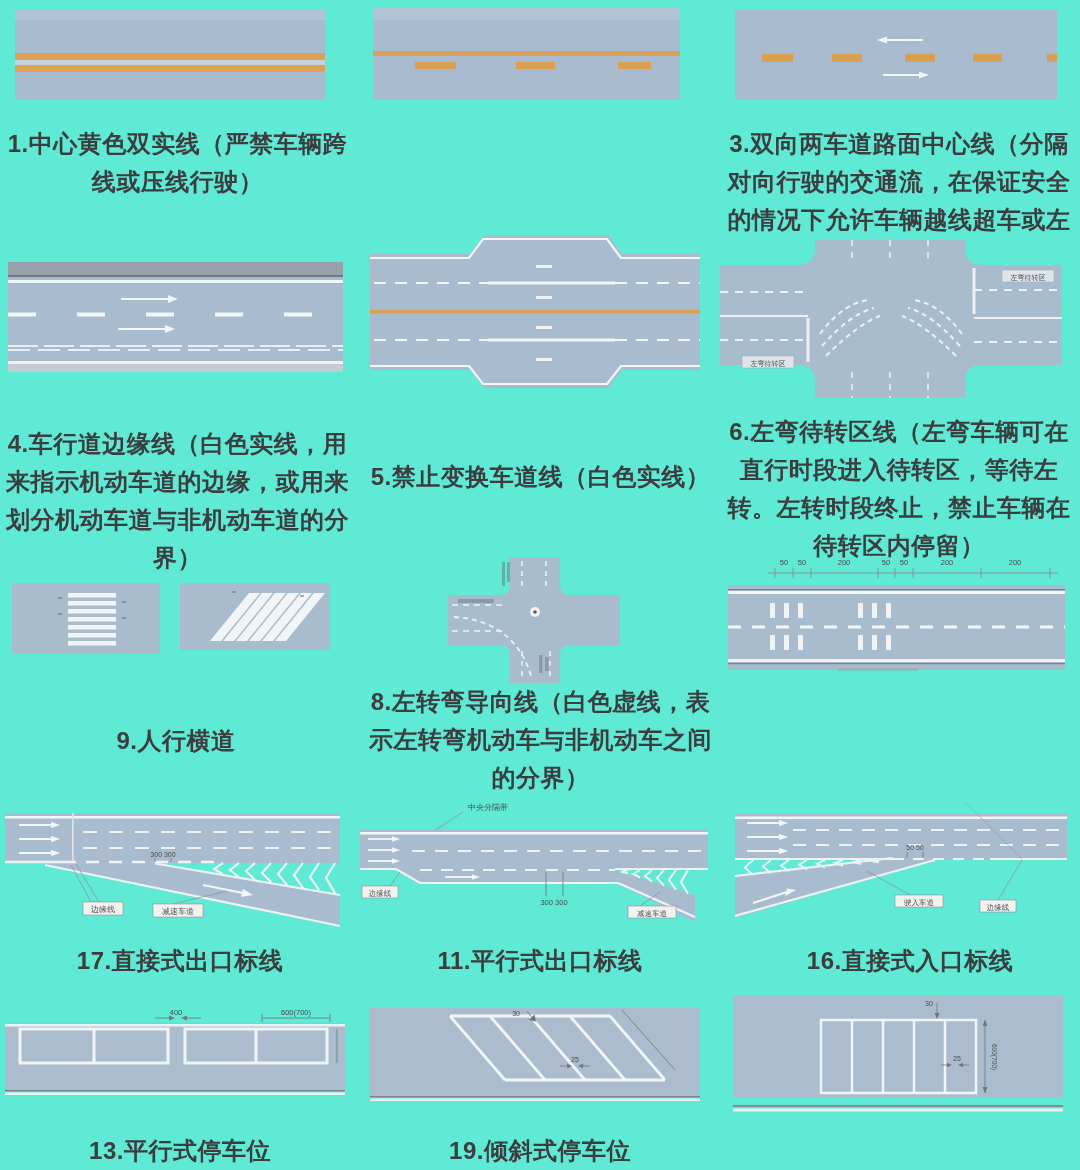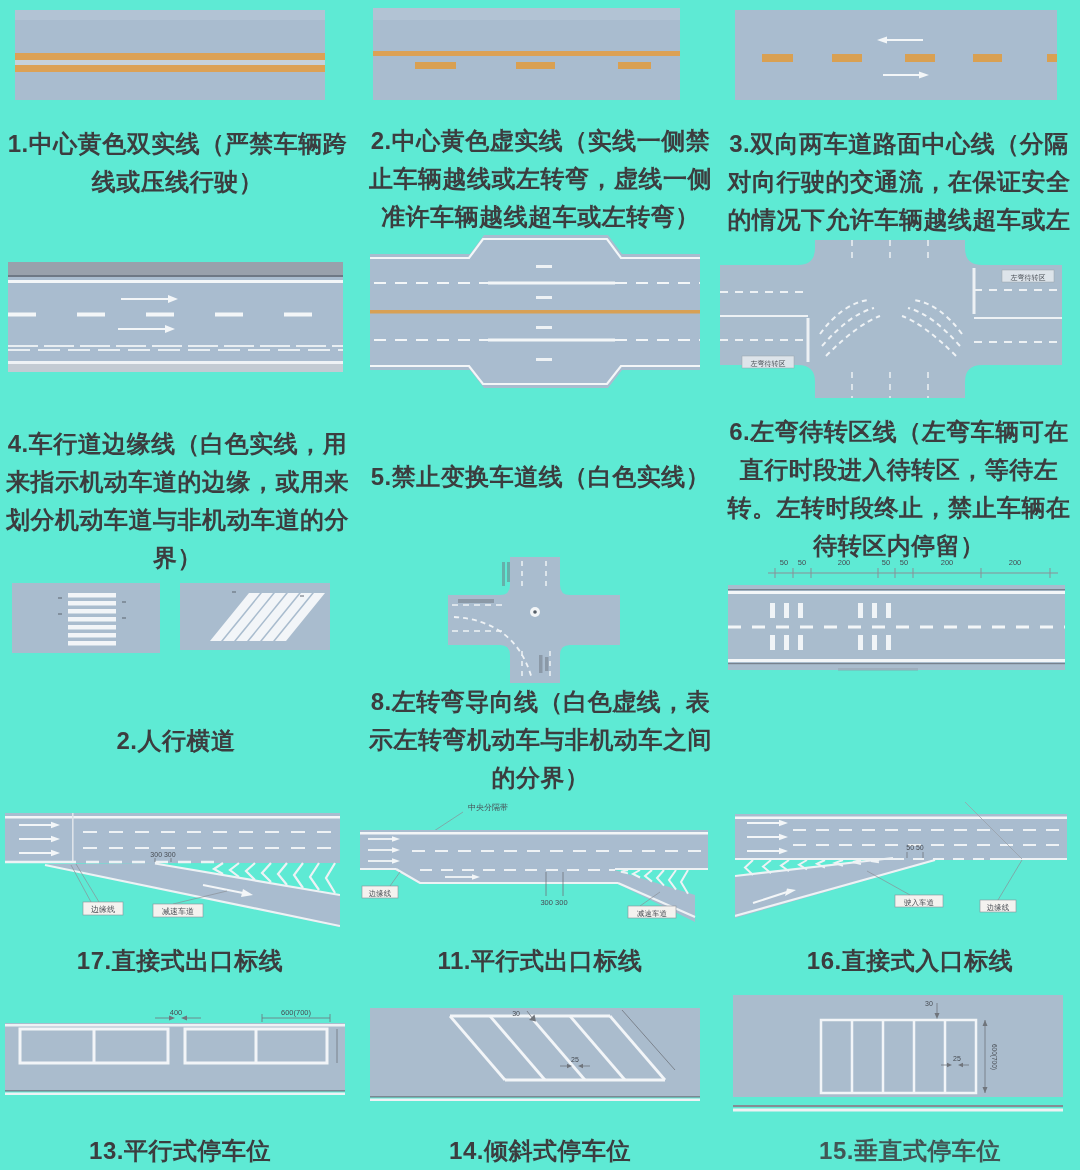--- a/index.html
+++ b/index.html
@@ -28,21 +28,20 @@
   <div class="cap" style="left:5px;top:125px;width:345px">1.中心黄色双实线（严禁车辆跨线或压线行驶）</div>
 
   <svg class="ill" style="left:373px;top:8px" width="307" height="92" viewBox="0 0 307 92">
     <rect x="0" y="0" width="307" height="92" fill="#a9bccf"></rect>
     <rect x="0" y="0" width="307" height="12" fill="#b2c3d4"></rect>
     <rect x="0" y="43" width="307" height="5" fill="#dca155"></rect>
     <rect x="42" y="54" width="41" height="7" fill="#d9a052"></rect>
     <rect x="143" y="54" width="39" height="7" fill="#d9a052"></rect>
     <rect x="245" y="54" width="33" height="7" fill="#d9a052"></rect>
   </svg>
-  <div class="cap" style="left:363px;top:122px;width:355px">2.中心黄色虚实线（实线一侧禁止车辆越线或左转弯，虚线一侧准许车辆越线超车或左转弯）</div>
 
   <svg class="ill" style="left:735px;top:10px" width="322" height="90" viewBox="0 0 322 90">
     <rect x="0" y="0" width="322" height="90" fill="#a9bccf"></rect>
     <g>
       <rect x="27" y="44" width="31" height="8" fill="#d9a052"></rect>
       <rect x="97" y="44" width="30" height="8" fill="#d9a052"></rect>
       <rect x="170" y="44" width="30" height="8" fill="#d9a052"></rect>
       <rect x="238" y="44" width="29" height="8" fill="#d9a052"></rect>
       <rect x="312" y="44" width="10" height="8" fill="#d9a052"></rect>
     </g>
@@ -157,21 +156,21 @@
       <polygon points="56,58 95,10 106,10 67,58"></polygon>
       <polygon points="69,58 108,10 119,10 80,58"></polygon>
       <polygon points="82,58 121,10 132,10 93,58"></polygon>
       <polygon points="95,58 134,10 145,10 106,58"></polygon>
     </g>
     <g fill="#5d6670" opacity="0.5">
       <rect x="52" y="8" width="4" height="2"></rect>
         <rect x="120" y="12" width="4" height="2"></rect>
     </g>
   </svg>
-  <div class="cap" style="left:0px;top:722px;width:352px">2.人行横道</div>
+  <div class="cap" style="left:0px;top:722px;width:352px">9.人行横道</div>
 
   <svg class="ill" style="left:448px;top:557px" width="172" height="126" viewBox="0 0 172 126">
     <path d="M0,38 H52 Q62,38 62,28 V0 H112 V28 Q112,38 122,38 H172 V88 H122 Q112,88 112,98 V126 H62 V98 Q62,88 52,88 H0 Z" fill="#a9bcce"></path>
     <circle cx="87" cy="55" r="5" fill="#f2f5f7"></circle>
     <circle cx="87" cy="55" r="1.8" fill="#555e67"></circle>
     <path d="M6,60 Q68,64 84,122" fill="none" stroke="#eef2f5" stroke-width="1.8" stroke-dasharray="5 4"></path>
     <line x1="4" y1="48" x2="56" y2="48" stroke="#eef2f5" stroke-width="1.5" stroke-dasharray="6 5"></line>
     <line x1="4" y1="74" x2="56" y2="74" stroke="#eef2f5" stroke-width="1.5" stroke-dasharray="6 5"></line>
     <line x1="74" y1="4" x2="74" y2="32" stroke="#eef2f5" stroke-width="1.5" stroke-dasharray="5 5"></line>
     <line x1="98" y1="4" x2="98" y2="32" stroke="#eef2f5" stroke-width="1.5" stroke-dasharray="5 5"></line>
@@ -426,21 +425,21 @@
     <g>
       <text x="205" y="54" font-size="7" text-anchor="middle">25</text>
       <line x1="190" y1="58" x2="197" y2="58" stroke="#70757c" stroke-width="0.8"></line>
       <polygon points="197,55.8 202,58 197,60.2" fill="#70757c"></polygon>
       <line x1="220" y1="58" x2="213" y2="58" stroke="#70757c" stroke-width="0.8"></line>
       <polygon points="213,55.8 208,58 213,60.2" fill="#70757c"></polygon>
     </g>
     <rect x="0" y="88" width="330" height="1.5" fill="#7d8792"></rect>
     <rect x="0" y="90.5" width="330" height="2.5" fill="#eef2f5"></rect>
   </svg>
-  <div class="cap" style="left:390px;top:1132px;width:300px">14.倾斜式停车位</div>
+  <div class="cap" style="left:390px;top:1132px;width:300px">19.倾斜式停车位</div>
 
   <svg class="ill" style="left:733px;top:993px" width="330" height="125" viewBox="0 0 330 125">
     <rect x="0" y="2" width="330" height="102" fill="#aabccd"></rect>
     <g fill="none" stroke="#f2f5f8" stroke-width="2.5">
       <rect x="88" y="27" width="155" height="73"></rect>
       <line x1="119" y1="27" x2="119" y2="100"></line>
       <line x1="150" y1="27" x2="150" y2="100"></line>
       <line x1="181" y1="27" x2="181" y2="100"></line>
       <line x1="212" y1="27" x2="212" y2="100"></line>
     </g>
@@ -458,16 +457,15 @@
     <g>
       <text x="224" y="68" font-size="7" text-anchor="middle">25</text>
       <line x1="208" y1="72" x2="214" y2="72" stroke="#70757c" stroke-width="0.8"></line>
       <polygon points="214,69.8 219,72 214,74.2" fill="#70757c"></polygon>
       <line x1="236" y1="72" x2="230" y2="72" stroke="#70757c" stroke-width="0.8"></line>
       <polygon points="230,69.8 225,72 230,74.2" fill="#70757c"></polygon>
     </g>
     <rect x="0" y="112" width="330" height="2" fill="#858c94"></rect>
     <rect x="0" y="115.5" width="330" height="3" fill="#eef1f3"></rect>
   </svg>
-  <div class="cap blurry" style="left:760px;top:1132px;width:300px">15.垂直式停车位</div>
 
   <div class="edge-strip"></div>
 </div>
 
 </body></html>

